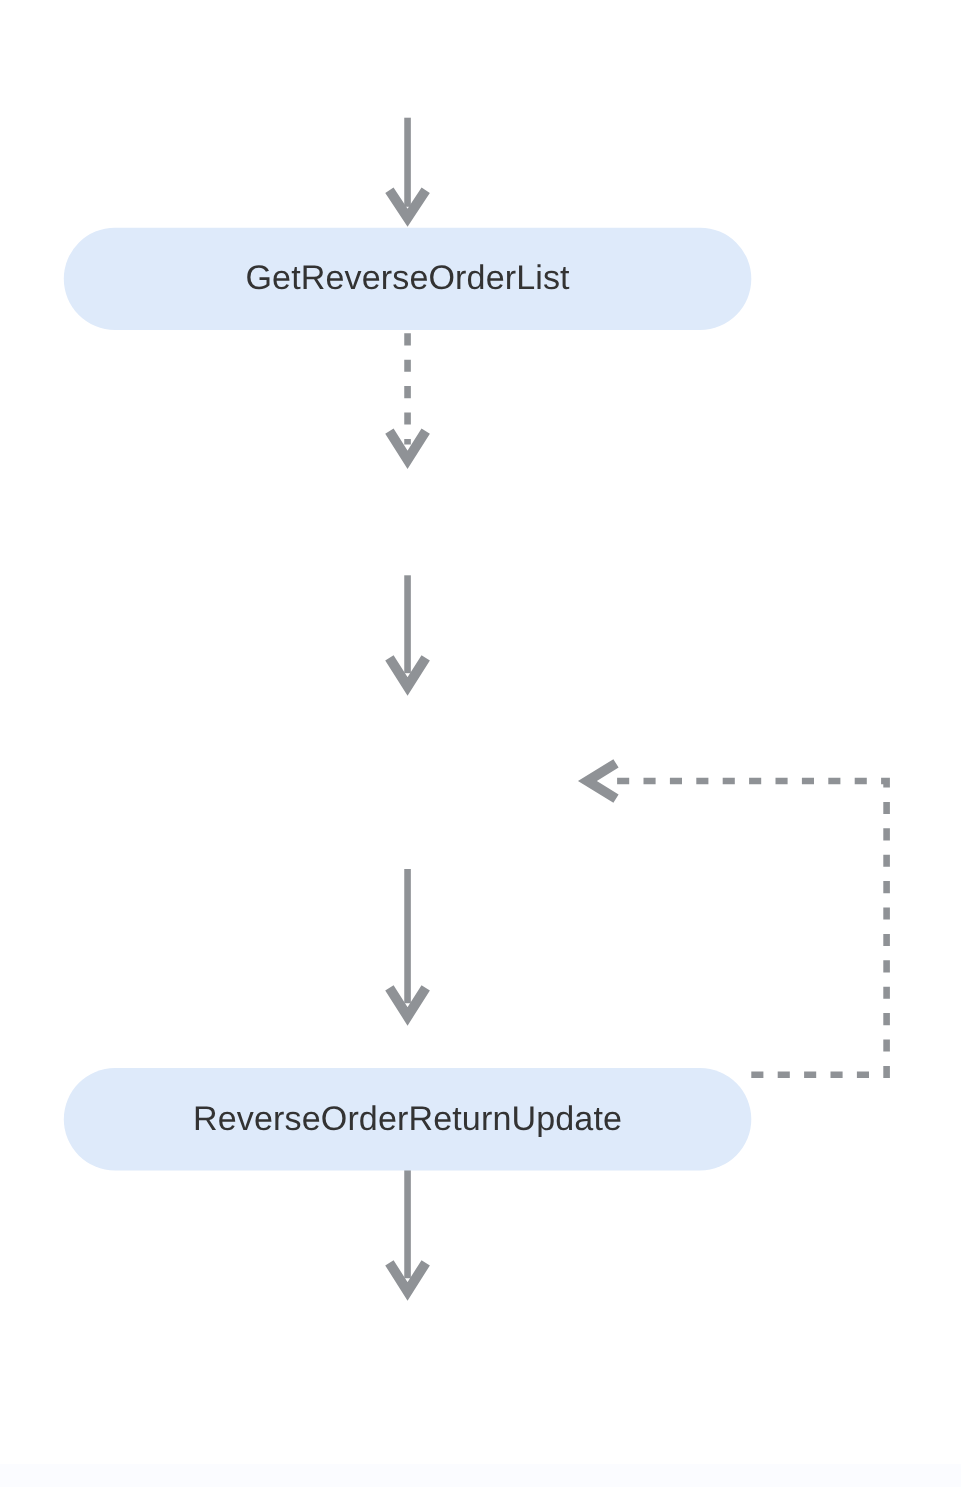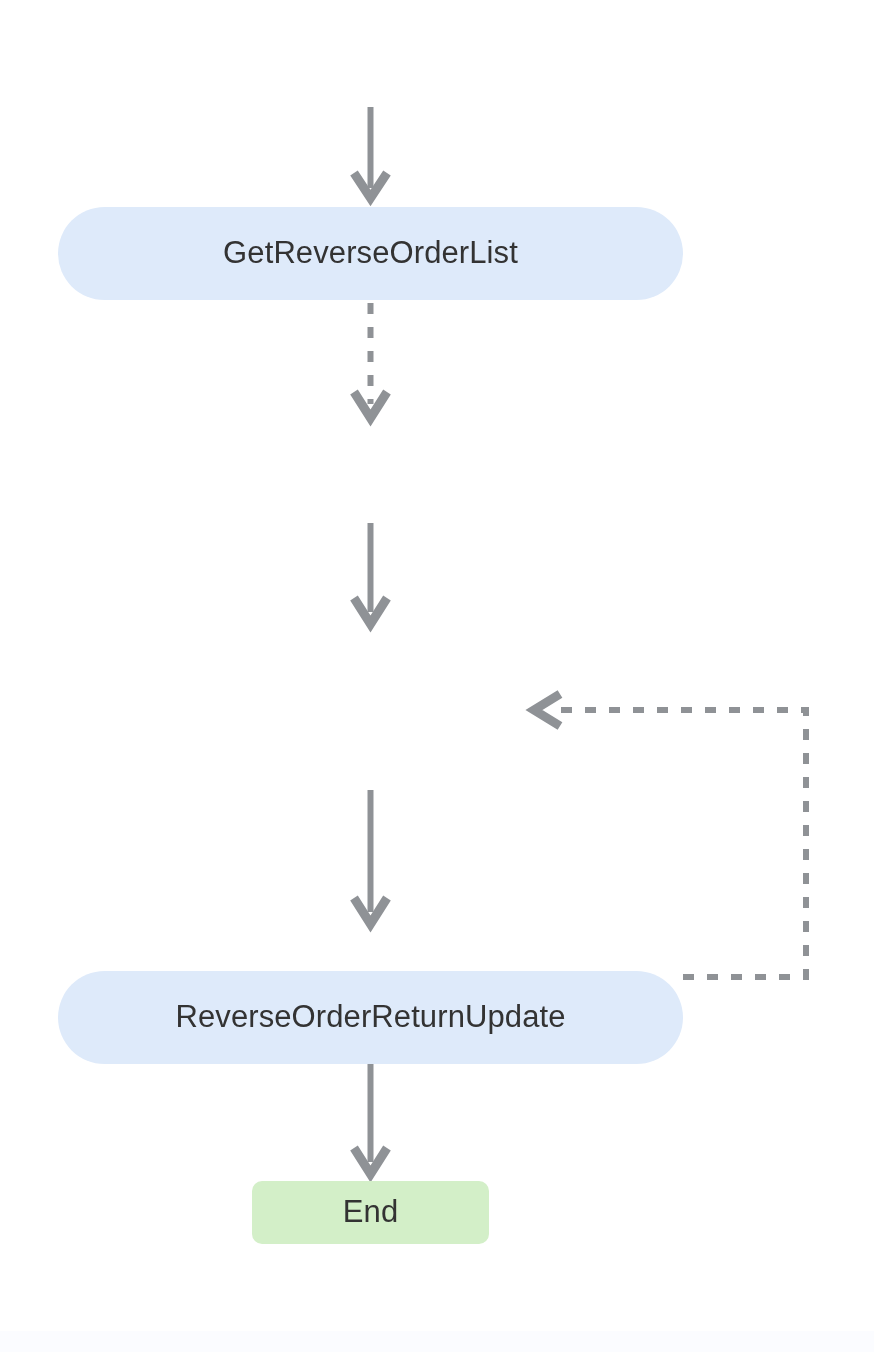--- a/index.html
+++ b/index.html
@@ -131,18 +131,15 @@
   <div id="node-getlist" class="node node-process">
     <span>GetReverseOrderList</span>
   </div>
 
 
 
   <div id="node-returnupdate" class="node node-process">
     <span>ReverseOrderReturnUpdate</span>
   </div>
 
-  <div id="node-end" class="node node-terminal">
-    <span>End</span>
-  </div>
 
   <div class="bottom-band"></div>
 </div>
 
 </body></html>

